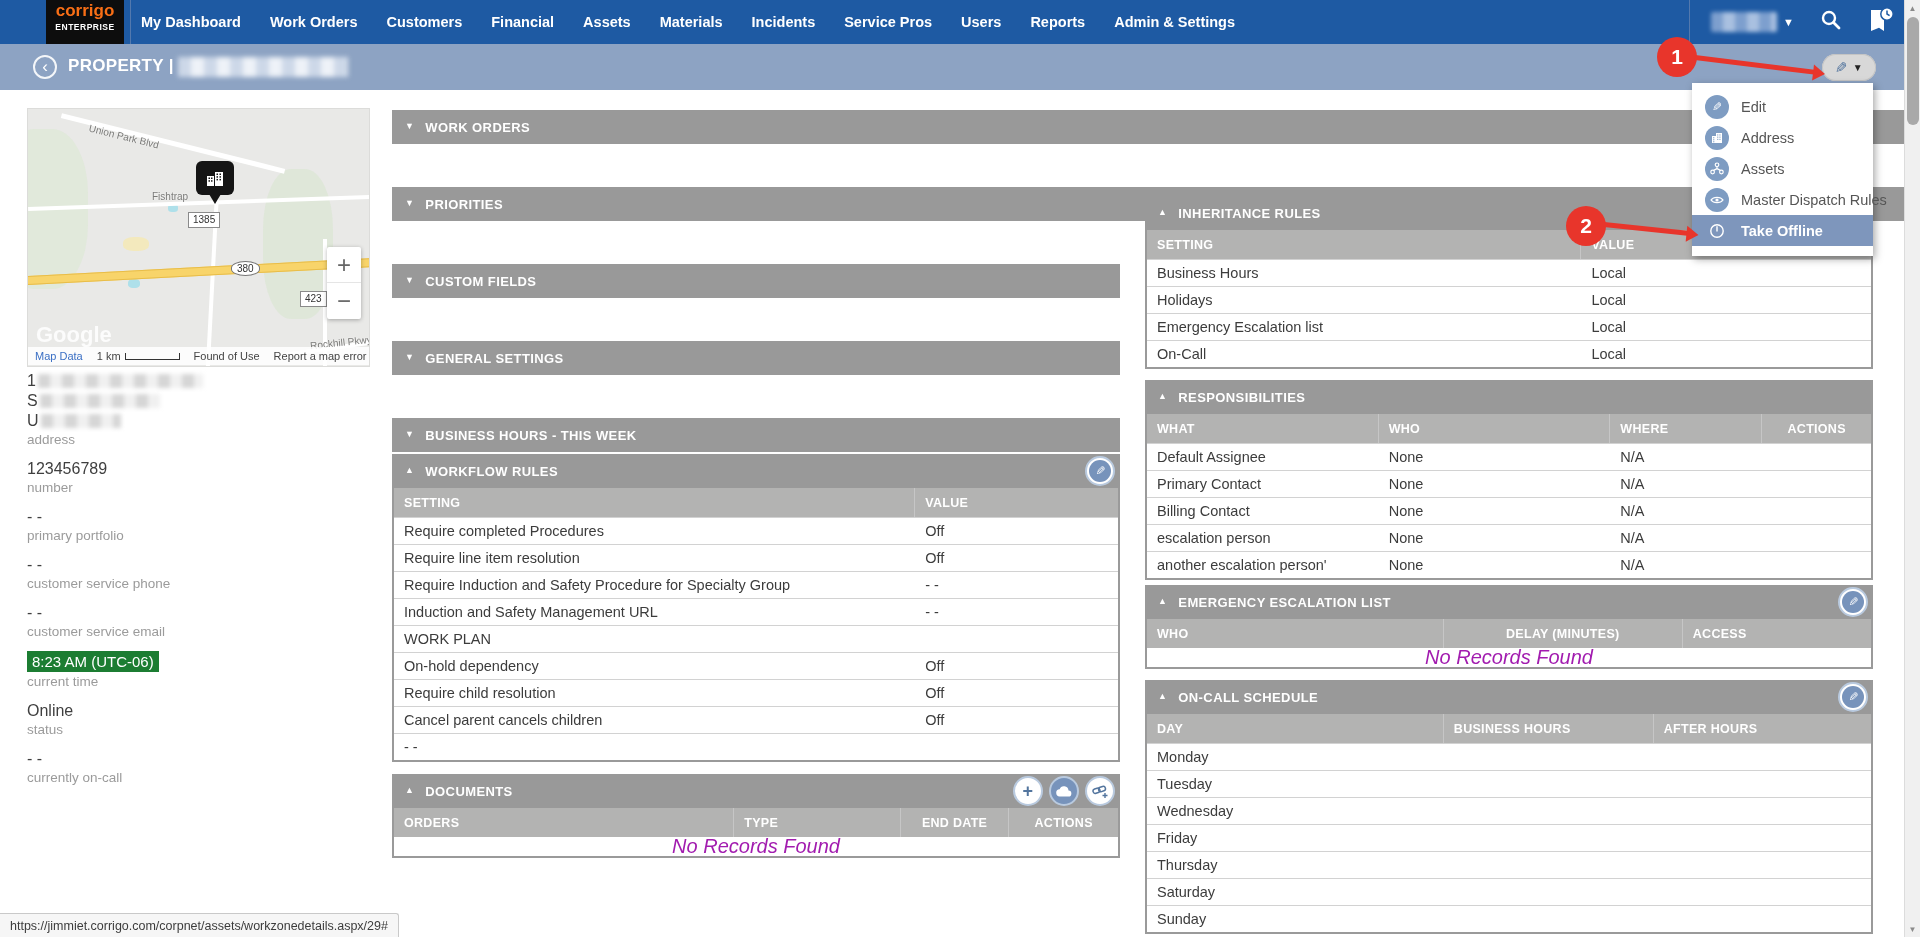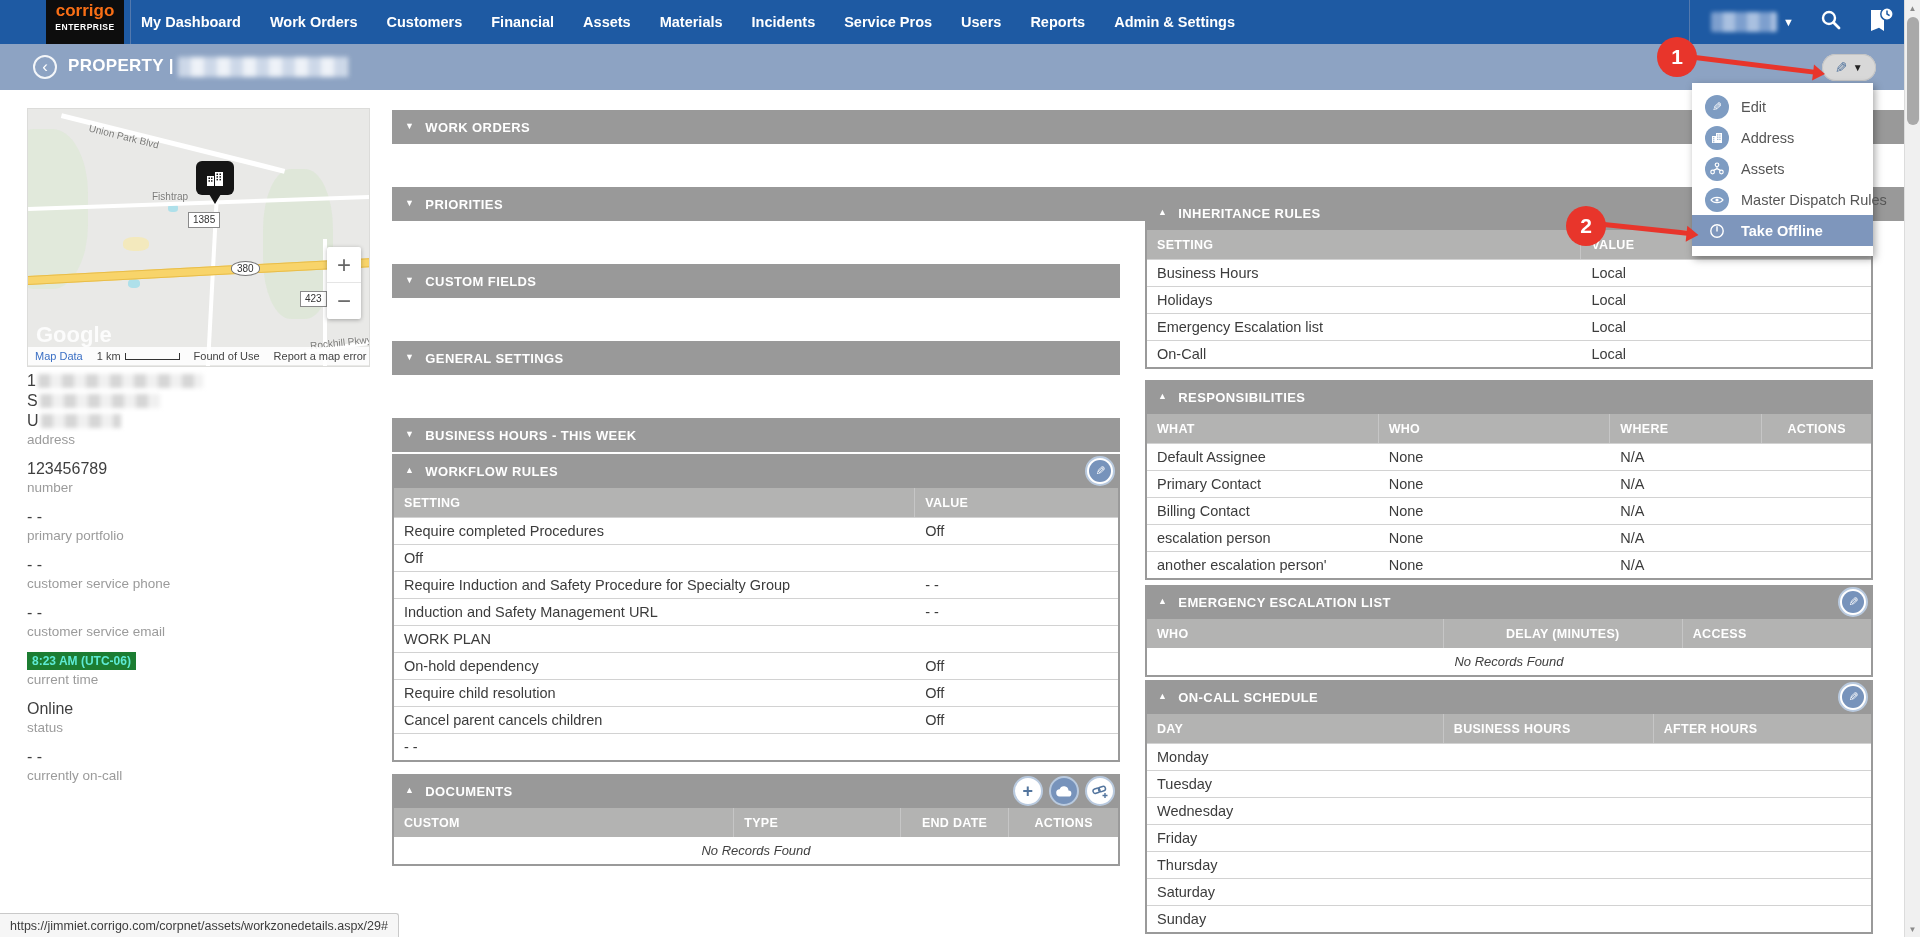--- a/index.html
+++ b/index.html
@@ -38,21 +38,21 @@
     font-weight:bold; font-size:13px; letter-spacing:.4px; position:relative; }
   .tri { font-size:9px; margin-right:11px; position:relative; top:-1px; }
   .tbl { background:#fff; border:2px solid #9a9a9a; border-top:none; }
   .thead { display:flex; background:#b3b3b2; color:#fff; height:29px; align-items:center; font-size:12.5px; font-weight:bold; letter-spacing:.3px; }
   .thead > div { padding:0 10px; border-right:1px solid #c6c6c6; height:100%; display:flex; align-items:center; }
   .thead > div:last-child { border-right:none; }
   .thead .ctr { justify-content:center; }
   .trow { display:flex; height:27px; align-items:center; border-top:1px solid #d2d2d2; font-size:14.5px; color:#3c3c3c; }
   .trow:first-of-type { border-top:none; }
   .trow > div { padding:0 10px; overflow:hidden; white-space:nowrap; }
-  .norec { height:27px; display:flex; align-items:center; justify-content:center; font-style:italic; color:#404040; font-size:13px; }
+  .norec { height:19px; display:flex; align-items:center; justify-content:center; font-style:italic; color:#a21caf; font-size:20px; }
   .editbtn { position:absolute; right:5px; top:2px; width:30px; height:30px; border-radius:50%; background:#fff;
     border:2px solid #b9cadf; display:flex; align-items:center; justify-content:center; cursor:pointer; }
   .editbtn .inner { width:22px; height:22px; border-radius:50%; background:#7793bb; color:#fff; font-size:12px;
     display:flex; align-items:center; justify-content:center; }
   .editbtn .inner span { transform:scaleX(-1); }
   .docbtns { position:absolute; right:5px; top:2px; display:flex; gap:6px; }
   .cbtn { width:30px; height:30px; border-radius:50%; background:#fff; border:2px solid #b9cadf; display:flex;
     align-items:center; justify-content:center; cursor:pointer; color:#53759e; font-size:18px; font-weight:bold; }
   .cbtn.fill { background:#7793bb; border-color:#b9cadf; color:#fff; }
 
@@ -76,21 +76,21 @@
   .mapattr .seg { background:rgba(255,255,255,.85); padding:3px 7px; white-space:nowrap; }
   .scalebar { display:inline-block; width:55px; height:7px; border:1.5px solid #333; border-top:none; margin-left:4px; }
   .googlemark { position:absolute; left:8px; bottom:18px; color:rgba(255,255,255,.85); font-size:22px; font-weight:bold; z-index:3; }
 
   
   .info { position:absolute; left:27px; top:371px; width:343px; }
   .ival { font-size:16px; color:#3f3f3f; line-height:19px; }
   .ilabel { font-size:13.5px; color:#9b9b9b; line-height:17px; margin:1px 0 11px; }
   .addrline { display:flex; align-items:center; gap:2px; margin-bottom:1px; }
   .addrblur { height:14px; filter:blur(2px); background:repeating-linear-gradient(90deg,#d6d6d6 0 12px,#f0f0f0 12px 24px); }
-  .timebadge { display:inline-block; background:#1c7d32; color:#5eead4; font-weight:bold; font-size:12px; padding:2px 5px; }
+  .timebadge { display:inline-block; background:#1c7d32; color:#ffffff; font-weight:normal; font-size:15px; padding:2px 5px; }
 
   
   .menu { position:absolute; left:1692px; top:83px; width:181px; background:#fff; z-index:50;
     box-shadow:2px 3px 8px rgba(0,0,0,.35); padding:8px 0 10px; }
   .menu-item { height:31px; display:flex; align-items:center; padding-left:13px; gap:12px; color:#555;
     font-size:14.5px; cursor:pointer; white-space:nowrap; }
   .micon { width:24px; height:24px; min-width:24px; border-radius:50%; background:#7e9cc2; color:#fff;
     display:flex; align-items:center; justify-content:center; font-size:12px; }
   .micon .pen { transform:scaleX(-1); font-size:12px; }
   .menu-item.active { background:#7e96bc; color:#fff; font-weight:bold; }
@@ -293,20 +293,21 @@
     <div class="tbl">
       <div class="thead">
         <div style="width:72%">SETTING</div>
         <div style="width:28%">VALUE</div>
       </div>
       <div class="trow">
           <div style="width:72%">Require completed Procedures</div>
           <div style="width:28%">Off</div>
         </div>
       <div class="trow">
+          <div style="width:72%">Require line item resolution</div>
           <div style="width:28%">Off</div>
         </div>
       <div class="trow">
           <div style="width:72%">Require Induction and Safety Procedure for Specialty Group</div>
           <div style="width:28%">- -</div>
         </div>
       <div class="trow">
           <div style="width:72%">Induction and Safety Management URL</div>
           <div style="width:28%">- -</div>
         </div>
@@ -349,21 +350,21 @@
               <rect x="1" y="4.5" width="7" height="4.5" rx="2.2" transform="rotate(-18 4.5 6.8)"></rect>
               <rect x="6.5" y="2.8" width="7" height="4.5" rx="2.2" transform="rotate(-18 10 5)"></rect>
             </g>
             <path d="M13 9v5M10.5 11.5h5" stroke="#53759e" stroke-width="1.4"></path>
           </svg>
         </div>
       </div>
     </div>
     <div class="tbl">
       <div class="thead">
-        <div style="width:47%">CUSTOM</div>
+        <div style="width:47%">ORDERS</div>
         <div style="width:23%">TYPE</div>
         <div style="width:15%" class="ctr">END DATE</div>
         <div style="width:15%" class="ctr">ACTIONS</div>
       </div>
       <div class="norec">No Records Found</div>
     </div>
   </div>
 
   <div class="block" style="left:1145px;top:196px;width:728px">
     <div class="secbar">

